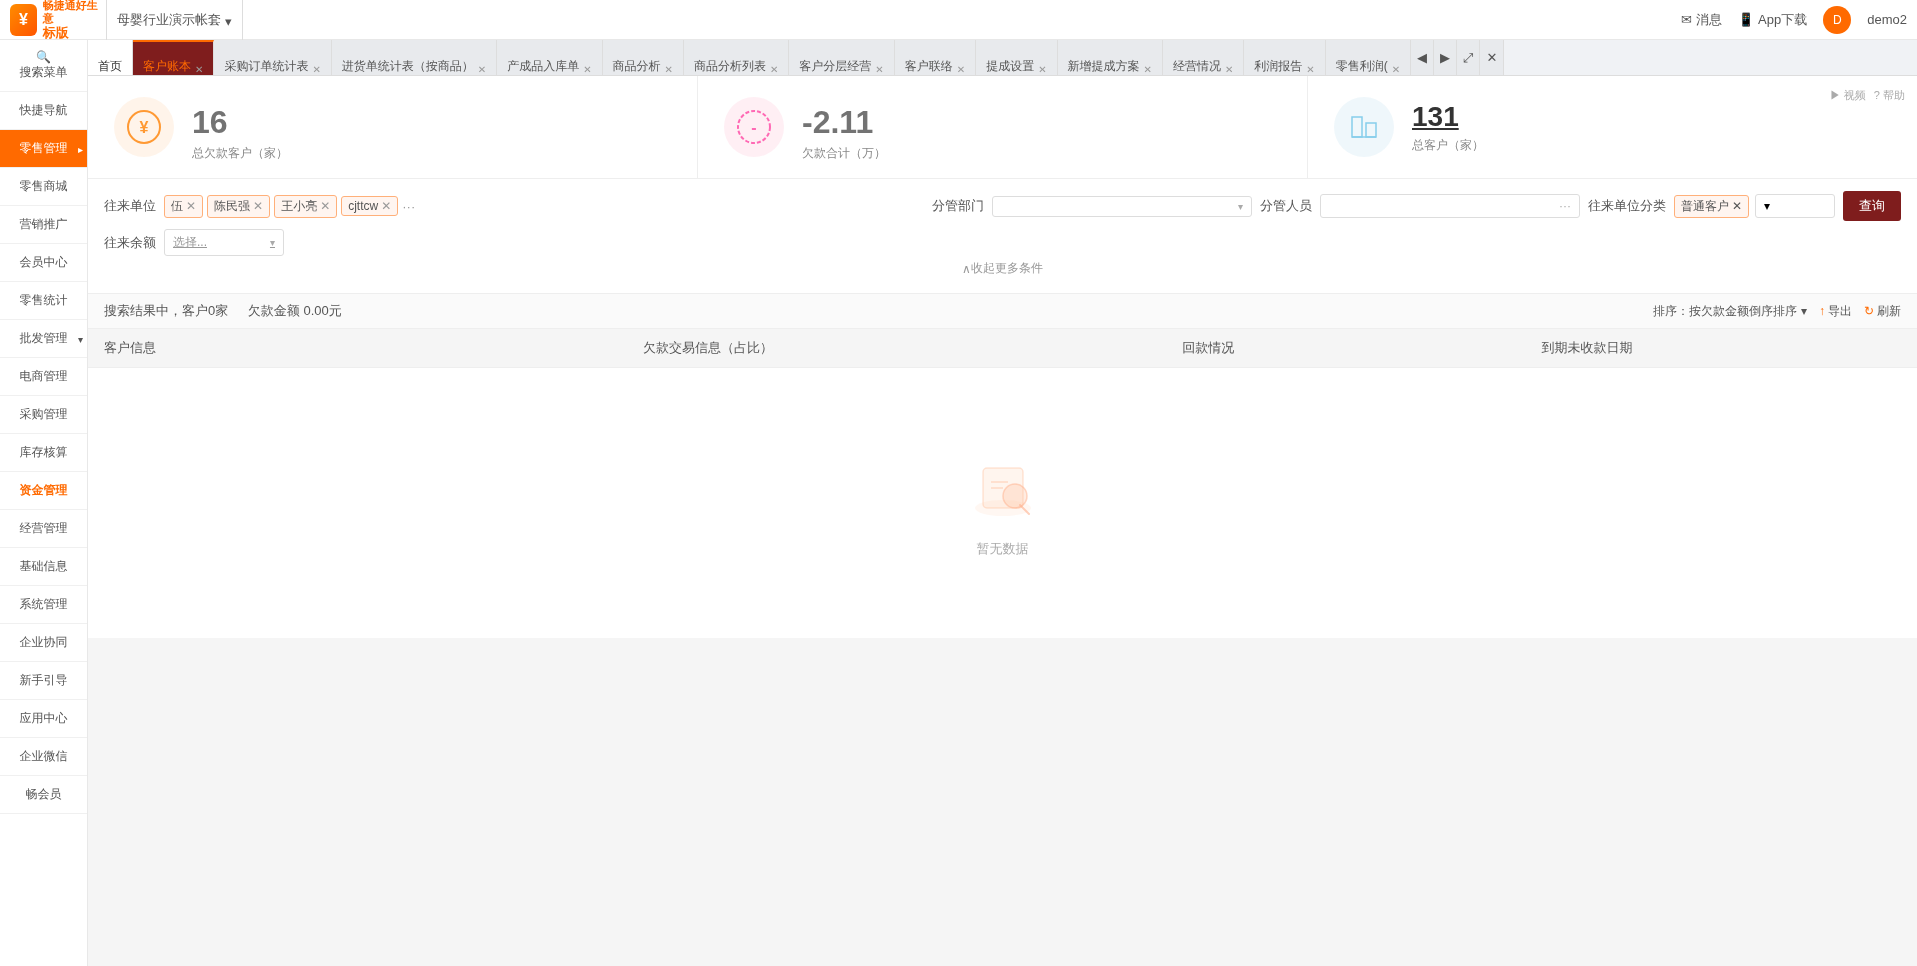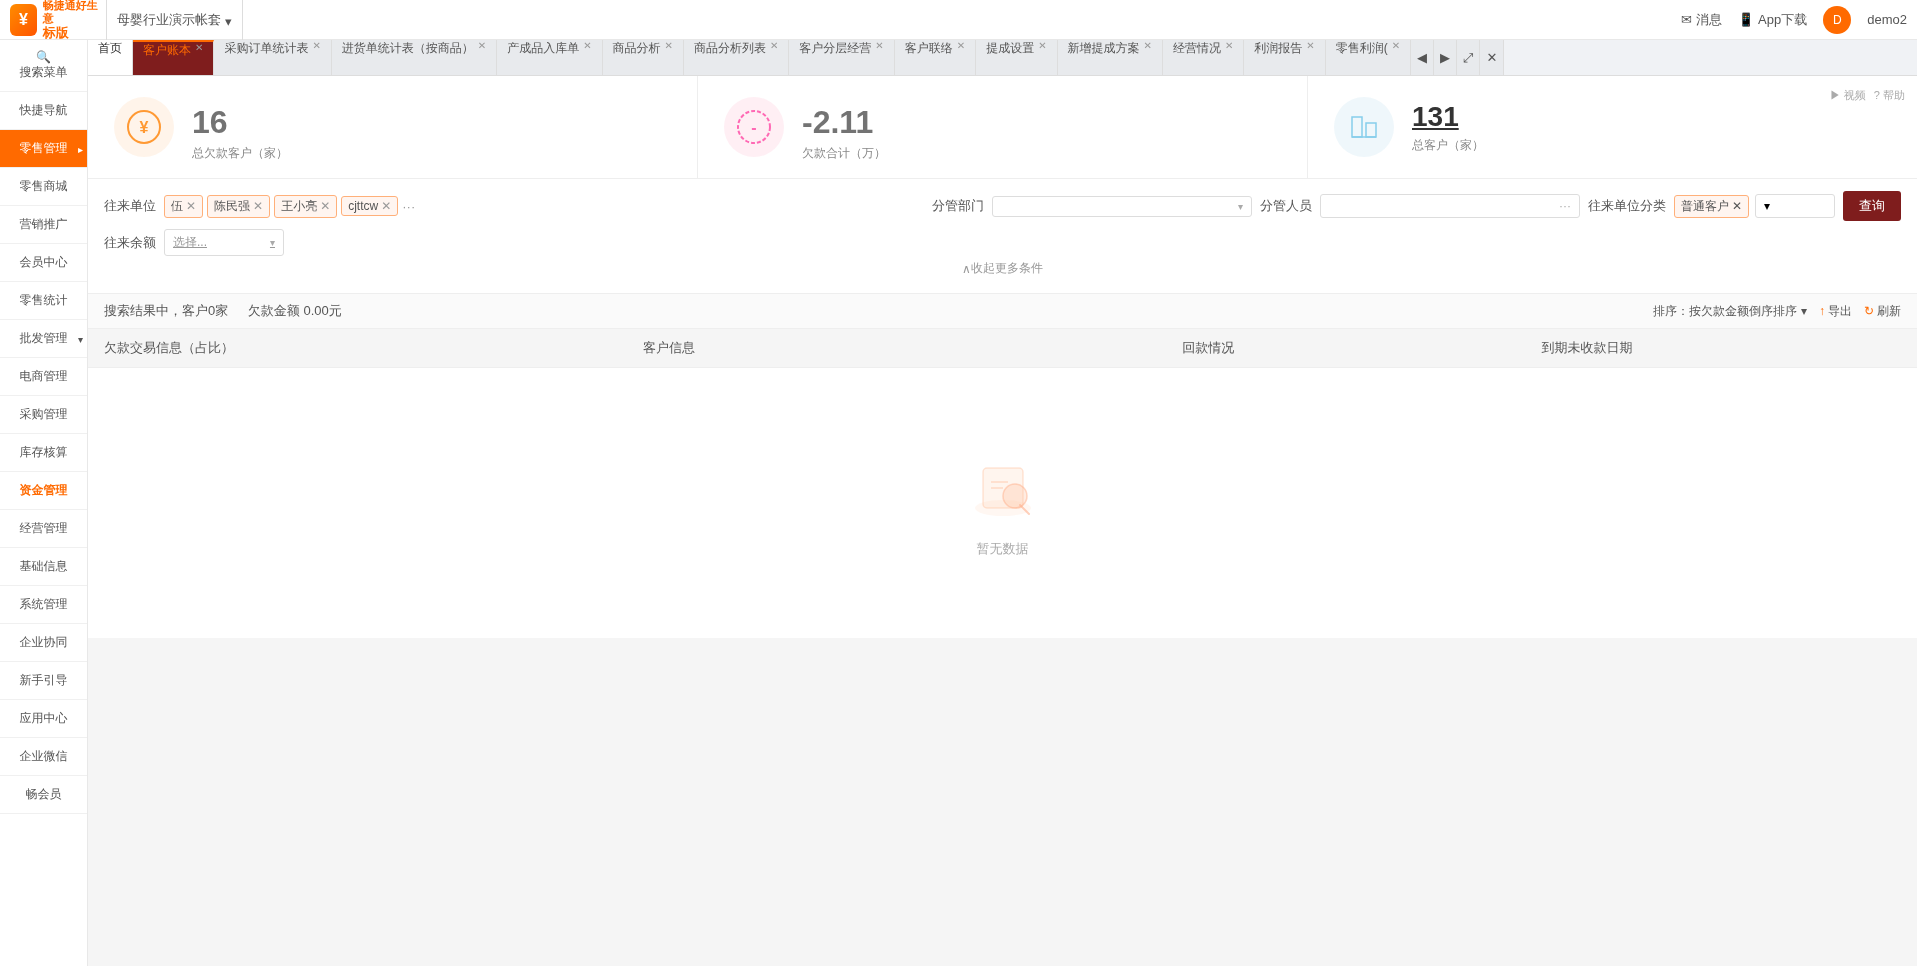--- a/index.html
+++ b/index.html
@@ -21,21 +21,21 @@
     .sidebar-search { padding: 10px 6px; border-bottom: 1px solid #f0f0f0; text-align: center; cursor: pointer; color: #555; font-size: 12px; }
     .sidebar-item { padding: 10px 6px; text-align: center; cursor: pointer; color: #555; font-size: 12px; border-bottom: 1px solid #f0f0f0; position: relative; }
     .sidebar-item.active { background: #ff6a00; color: #fff; }
     .sidebar-item .arrow { position: absolute; right: 4px; top: 50%; transform: translateY(-50%); font-size: 10px; }
 
     
     .content-area { flex: 1; display: flex; flex-direction: column; overflow: hidden; }
 
     
     .tab-bar { display: flex; align-items: center; background: #f0f2f5; border-bottom: 1px solid #ddd; height: 36px; overflow: hidden; flex-shrink: 0; }
-    .tab-item { display: flex; align-items: flex-start; padding: 0 10px; height: 100%; font-size: 12px; cursor: pointer; white-space: nowrap; border-right: 1px solid #ddd; color: #555; background: #e8eaed; }
+    .tab-item { display: flex; align-items: flex-end; padding: 0 10px; height: 100%; font-size: 12px; cursor: pointer; white-space: nowrap; border-right: 1px solid #ddd; color: #555; background: #e8eaed; }
     .tab-item.active { background: #7f1d1d; color: #ff6a00; border-top: 2px solid #ff6a00; }
     .tab-item .close-tab { margin-left: 4px; color: #999; font-size: 10px; }
     .tab-item:first-child { background: #fff; color: #333; }
     .tab-nav-btn { padding: 0 6px; height: 100%; display: flex; align-items: center; cursor: pointer; color: #555; background: #e8eaed; border-right: 1px solid #ddd; }
 
     
     .page-content { flex: 1; overflow-y: auto; background: #f5f5f5; padding: 0; }
 
     
     .stats-header { display: flex; background: #fff; border-bottom: 1px solid #eee; }
@@ -396,22 +396,22 @@
           </div>
           <div class="action-btn">
             <span class="icon">↻</span>
             <span>刷新</span>
           </div>
         </div>
       </div>
 
       <div class="data-table">
         <div class="table-header">
+          <div class="th">客户信息</div>
           <div class="th">欠款交易信息（占比）</div>
-          <div class="th">客户信息</div>
           <div class="th">回款情况</div>
           <div class="th">到期未收款日期</div>
         </div>
 
         <div class="empty-state">
           <div class="empty-icon">
             <svg width="80" height="80" viewBox="0 0 80 80">
 
               <ellipse cx="40" cy="60" rx="28" ry="8" fill="rgba(255,150,80,0.15)"></ellipse>
               <rect x="20" y="20" width="40" height="40" rx="4" fill="rgba(255,150,80,0.2)" stroke="rgba(255,130,60,0.4)" stroke-width="1.5"></rect>

